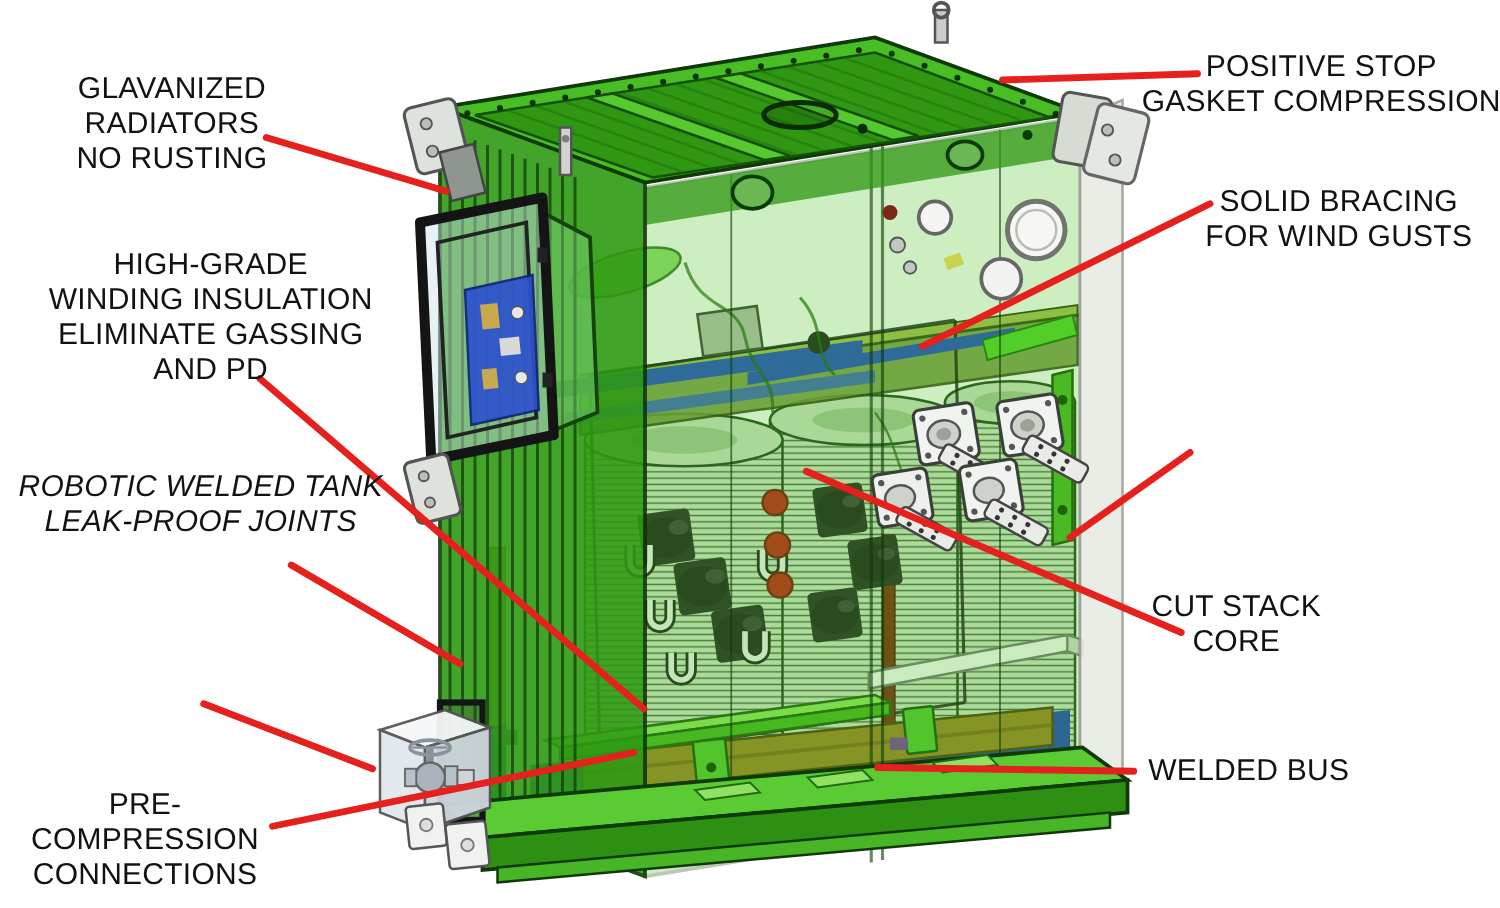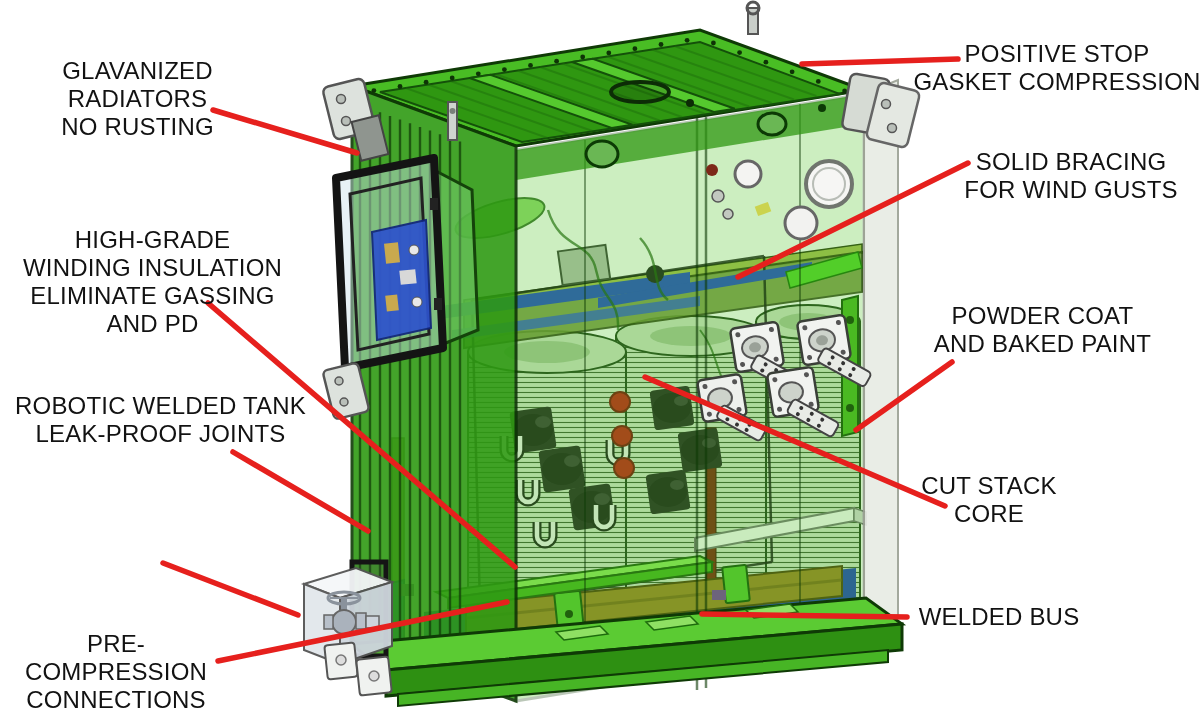--- a/index.html
+++ b/index.html
@@ -415,30 +415,28 @@
       <line x1="968" y1="163" x2="738" y2="277" stroke="#e6201d"></line>
       <line x1="952" y1="362" x2="856" y2="430" stroke="#e6201d"></line>
       <line x1="945" y1="506" x2="645" y2="377" stroke="#e6201d"></line>
       <line x1="907" y1="617" x2="702" y2="614" stroke="#e6201d"></line>
     </g>
   </svg>
 
   <div class="callout" style="left:15px;top:57px;width:245px;">GLAVANIZED
 RADIATORS
 NO RUSTING</div>
-  <div class="callout" style="left:10px;top:198px;width:285px;margin-top:28px;">HIGH-GRADE
+  <div class="callout" style="left:26px;top:198px;width:285px;">HIGH-GRADE
 WINDING INSULATION
 ELIMINATE GASSING
 AND PD</div>
-  <div class="callout" style="left:8px;top:392px;width:305px;">ROBOTIC WELDED TANK
+  <div class="callout" style="left:8px;top:376px;width:305px;font-style:italic;">ROBOTIC WELDED TANK
 LEAK-PROOF JOINTS</div>
   <div class="callout" style="left:0px;top:630px;width:232px;">PRE-COMPRESSION
 CONNECTIONS</div>
   <div class="callout" style="left:912px;top:40px;width:290px;">POSITIVE STOP
 GASKET COMPRESSION</div>
   <div class="callout" style="left:940px;top:148px;width:262px;">SOLID BRACING
 FOR WIND GUSTS</div>
-  <div class="callout" style="left:910px;top:302px;width:265px;">POWDER COAT
-AND BAKED PAINT</div>
   <div class="callout" style="left:915px;top:603px;width:168px;">WELDED BUS</div>
   <div class="callout" style="left:905px;top:472px;width:168px;">CUT STACK
 CORE</div>
 </div>
 
 </body></html>

